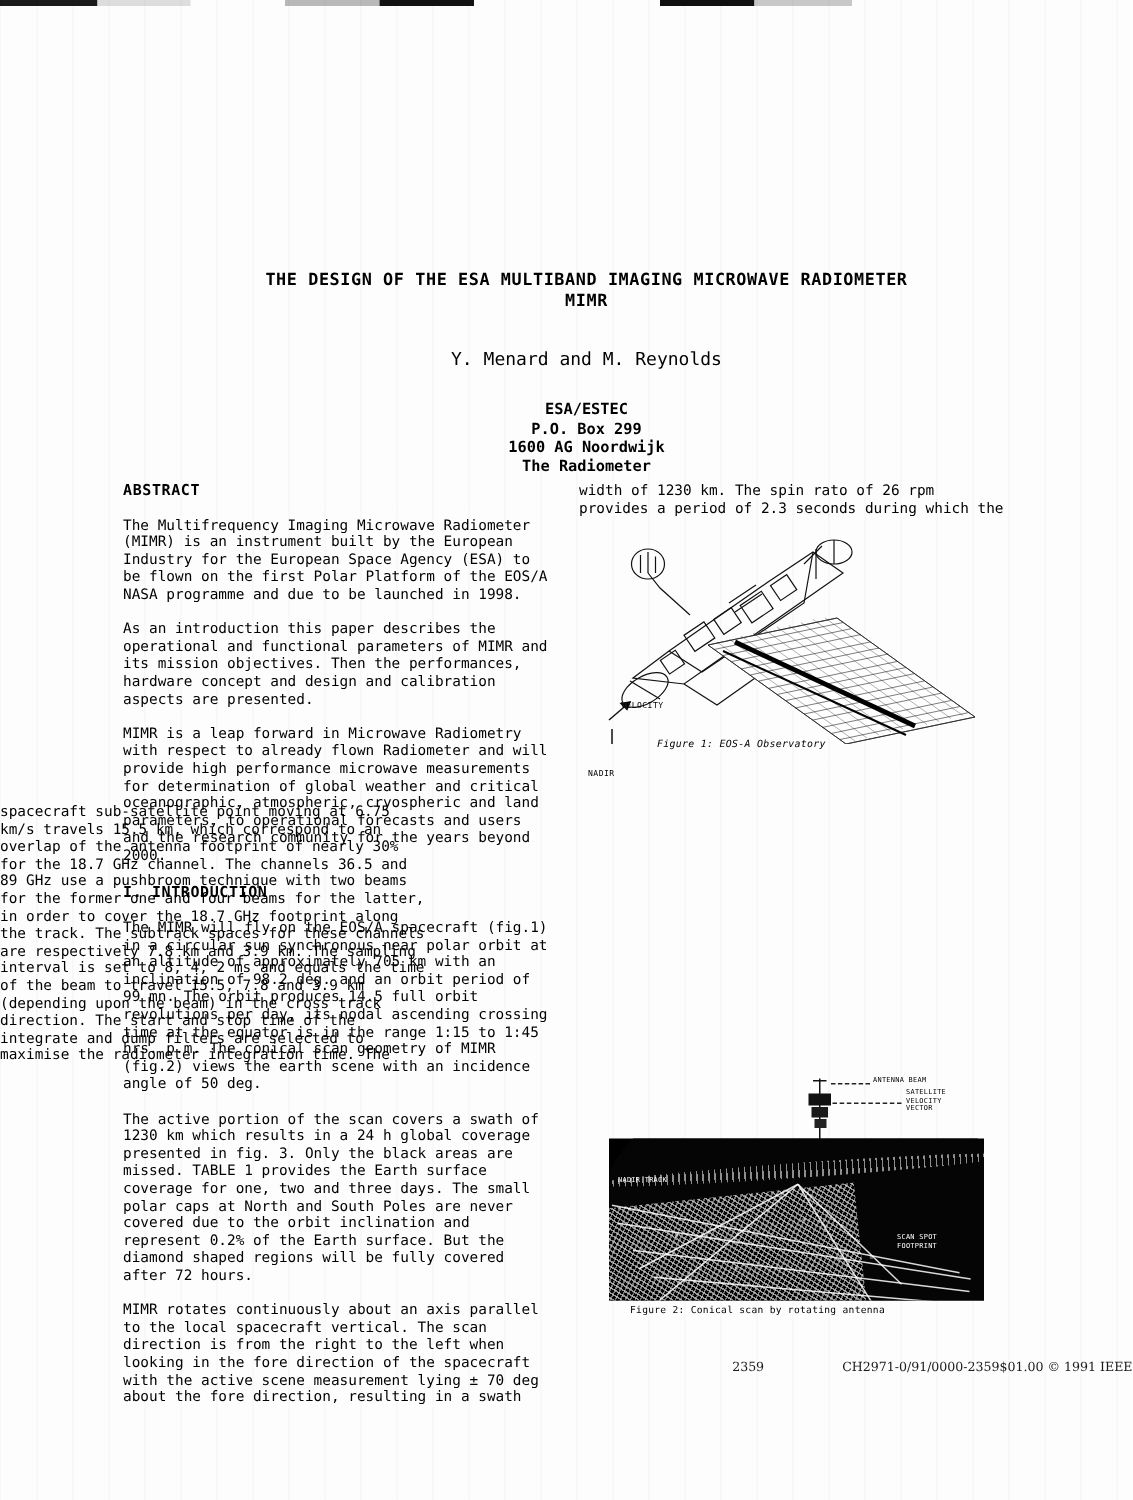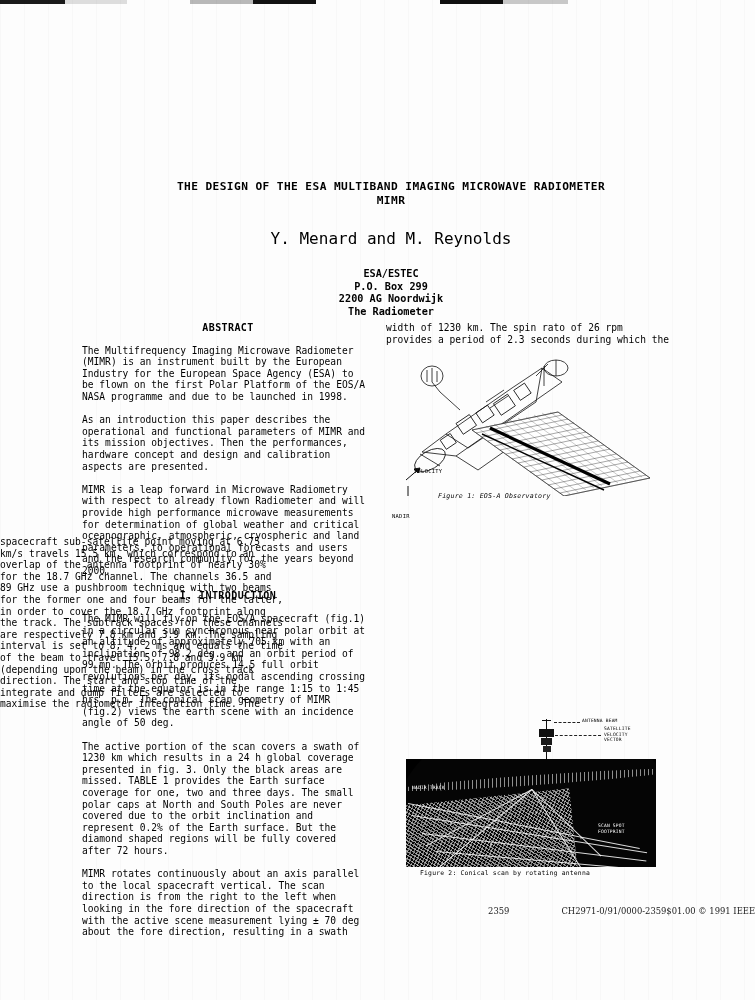--- a/index.html
+++ b/index.html
@@ -51,21 +51,21 @@
     padding-left: 27px;
   }
   .doc-title {
     font-weight: bold;
     font-size: 11.2px;
     line-height: 14px;
     letter-spacing: 0.4px;
   }
   .authors {
     margin-top: 24px;
-    font-size: 16px;
+    font-size: 12px;
     line-height: 14px;
   }
   .affiliation {
     margin-top: 22px;
     font-weight: bold;
     font-size: 10.2px;
     line-height: 12.6px;
   }
 
   
@@ -73,21 +73,21 @@
     position: absolute;
     top: 322px;
     width: 292px;
     font-size: 9.6px;
     line-height: 11.6px;
   }
   #col-left  { left: 82px; }
   #col-right { left: 386px; }
 
   .sec-head {
-    text-align: center;
+    text-align: left;
     font-weight: bold;
     font-size: 10px;
     letter-spacing: 0.4px;
     margin-bottom: 11px;
   }
   .sec-head.inline { margin-top: 14px; }
   p.para {
     margin: 0 0 11.6px 0;
     white-space: pre-wrap;
     word-spacing: 0px;
@@ -268,21 +268,21 @@
 
   <div id="title-block">
     <div class="doc-title">
       <div>THE DESIGN OF THE ESA MULTIBAND IMAGING MICROWAVE RADIOMETER</div>
       <div>MIMR</div>
     </div>
     <div class="authors">Y. Menard and M. Reynolds</div>
     <div class="affiliation">
       <div>ESA/ESTEC</div>
       <div>P.O. Box 299</div>
-      <div>2200 AG Noordwijk</div>
+      <div>1600 AG Noordwijk</div>
       <div>The Radiometer</div>
     </div>
   </div>
 
   <div class="column" id="col-left">
     <div class="sec-head">ABSTRACT</div>
     <p class="para">The Multifrequency Imaging Microwave Radiometer
 (MIMR) is an instrument built by the European
 Industry for the European Space Agency (ESA) to
 be flown on the first Polar Platform of the EOS/A

